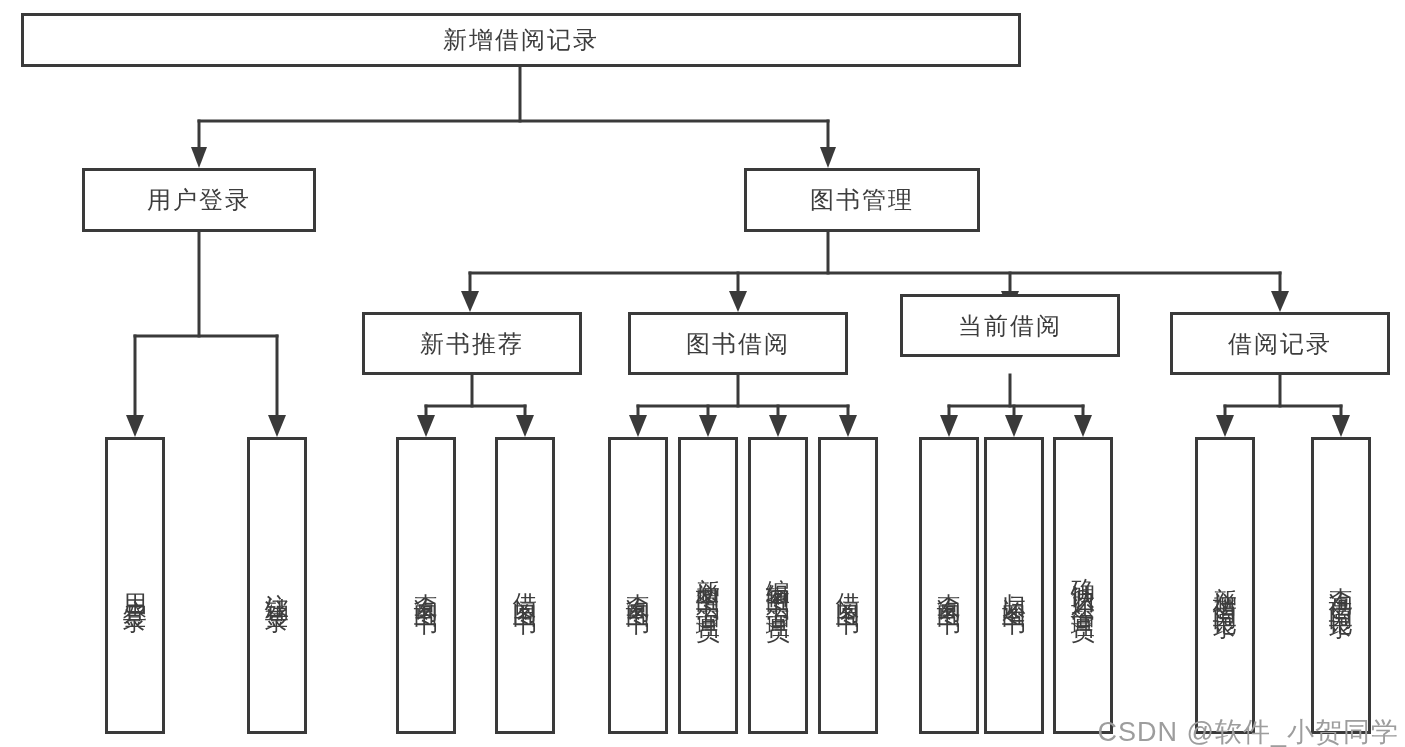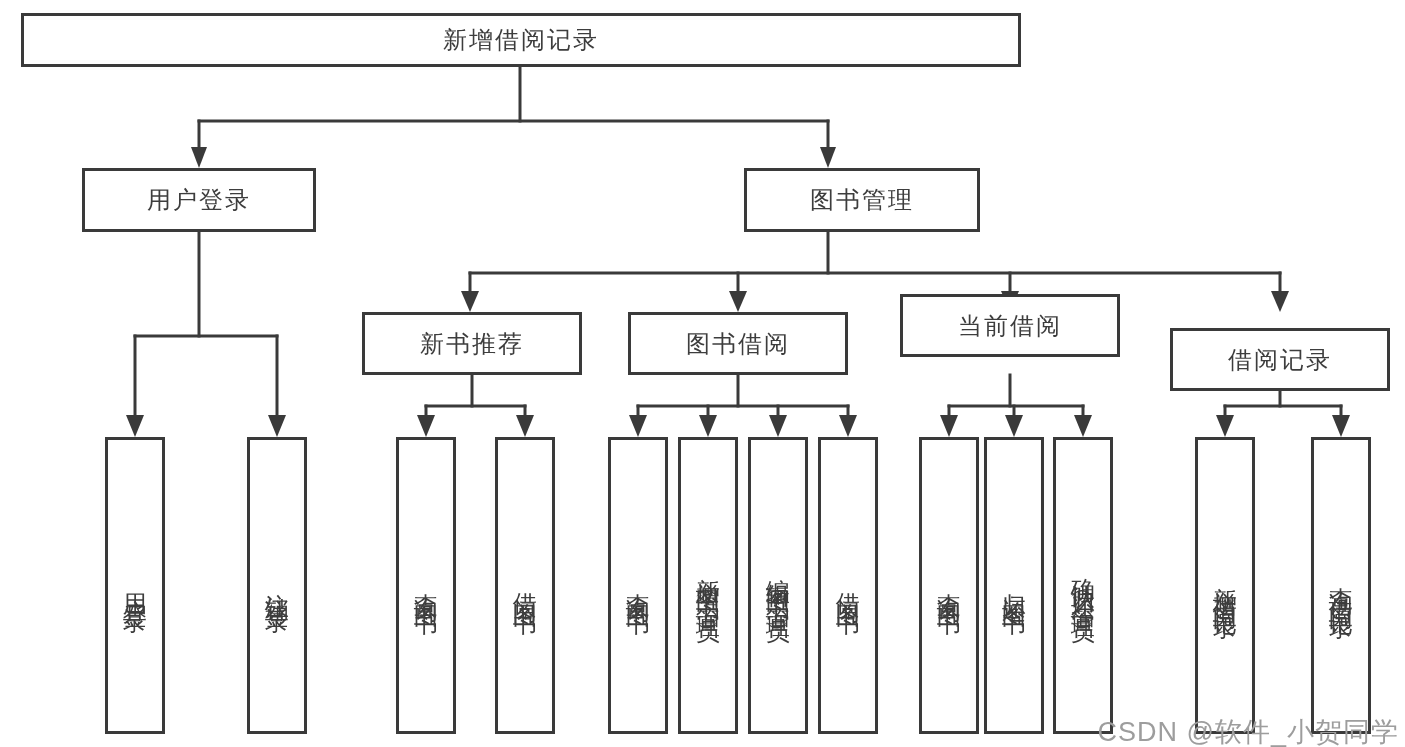--- a/index.html
+++ b/index.html
@@ -40,21 +40,21 @@
     color:var(--text);
     white-space:nowrap;
   }
   
   .n-root{left:21px;top:13px;width:1000px;height:54px;}
   .n-login{left:82px;top:168px;width:234px;height:64px;}
   .n-mgmt{left:710px;top:168px;width:236px;height:64px;margin-left:34px;}
   .n-g0{left:362px;top:312px;width:220px;height:63px;}
   .n-g1{left:628px;top:312px;width:220px;height:63px;}
   .n-g2{left:900px;top:294px;width:220px;height:63px;}
-  .n-g3{left:1170px;top:312px;width:220px;height:63px;margin-top:16px;}
+  .n-g3{left:1170px;top:312px;width:220px;height:63px;}
   .leaf{top:437px;width:60px;height:297px;}
   .l-0{left:105px;}  .l-1{left:247px;}
   .l-2{left:396px;}  .l-3{left:495px;}
   .l-4{left:608px;}  .l-5{left:678px;}
   .l-6{left:748px;}  .l-7{left:818px;}
   .l-8{left:919px;}  .l-9{left:984px;}
   .l-10{left:1053px;}
   .l-11{left:1195px;} .l-12{left:1311px;}
   #watermark{
     position:absolute;

